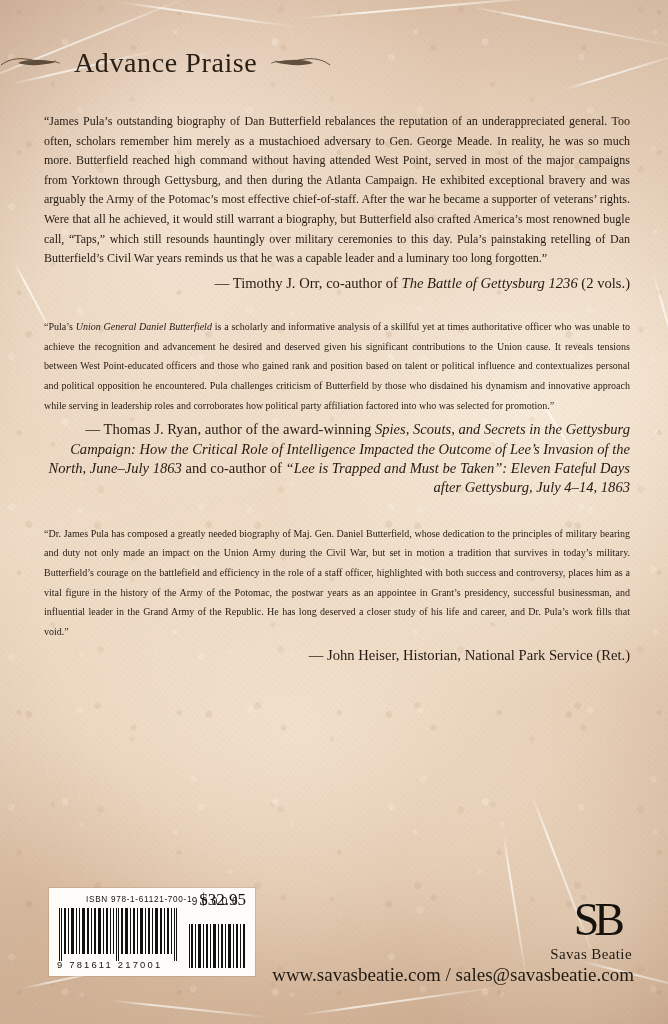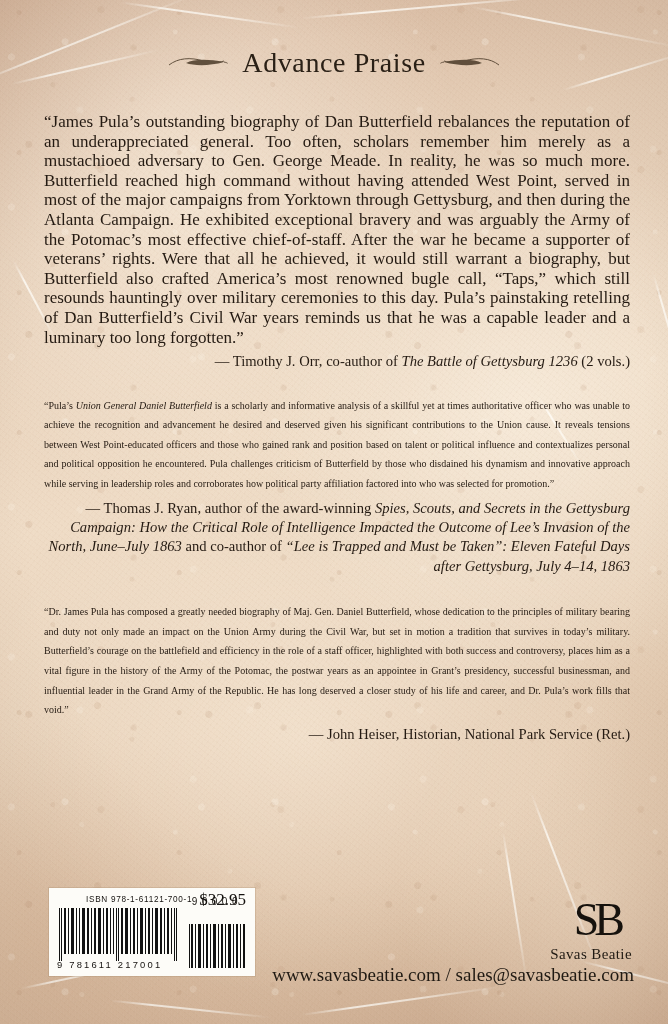--- a/index.html
+++ b/index.html
@@ -80,21 +80,20 @@
   }
 
   
   .heading-wrap {
     position: absolute;
     top: 47px;
     left: 0;
     right: 0;
     display: flex;
     align-items: center;
-    justify-content: center;
     gap: 14px;
   }
   .heading {
     font-family: "Liberation Serif", serif;
     font-size: 28px;
     letter-spacing: .6px;
     color: #2a2016;
     white-space: nowrap;
   }
   .orn {
@@ -106,21 +105,21 @@
 
   
   .content {
     position: absolute;
     left: 44px;
     right: 38px;
     top: 112px;
   }
   .quote {
     color: #241a12;
-    font-size: 17px;
+    font-size: 12px;
     line-height: 19.6px;
     text-align: justify;
     text-justify: inter-word;
     margin: 0;
     font-family: "Liberation Serif", serif;
   }
   .quote em { font-style: italic; }
   .attrib {
     color: #241a12;
     font-size: 14.6px;

